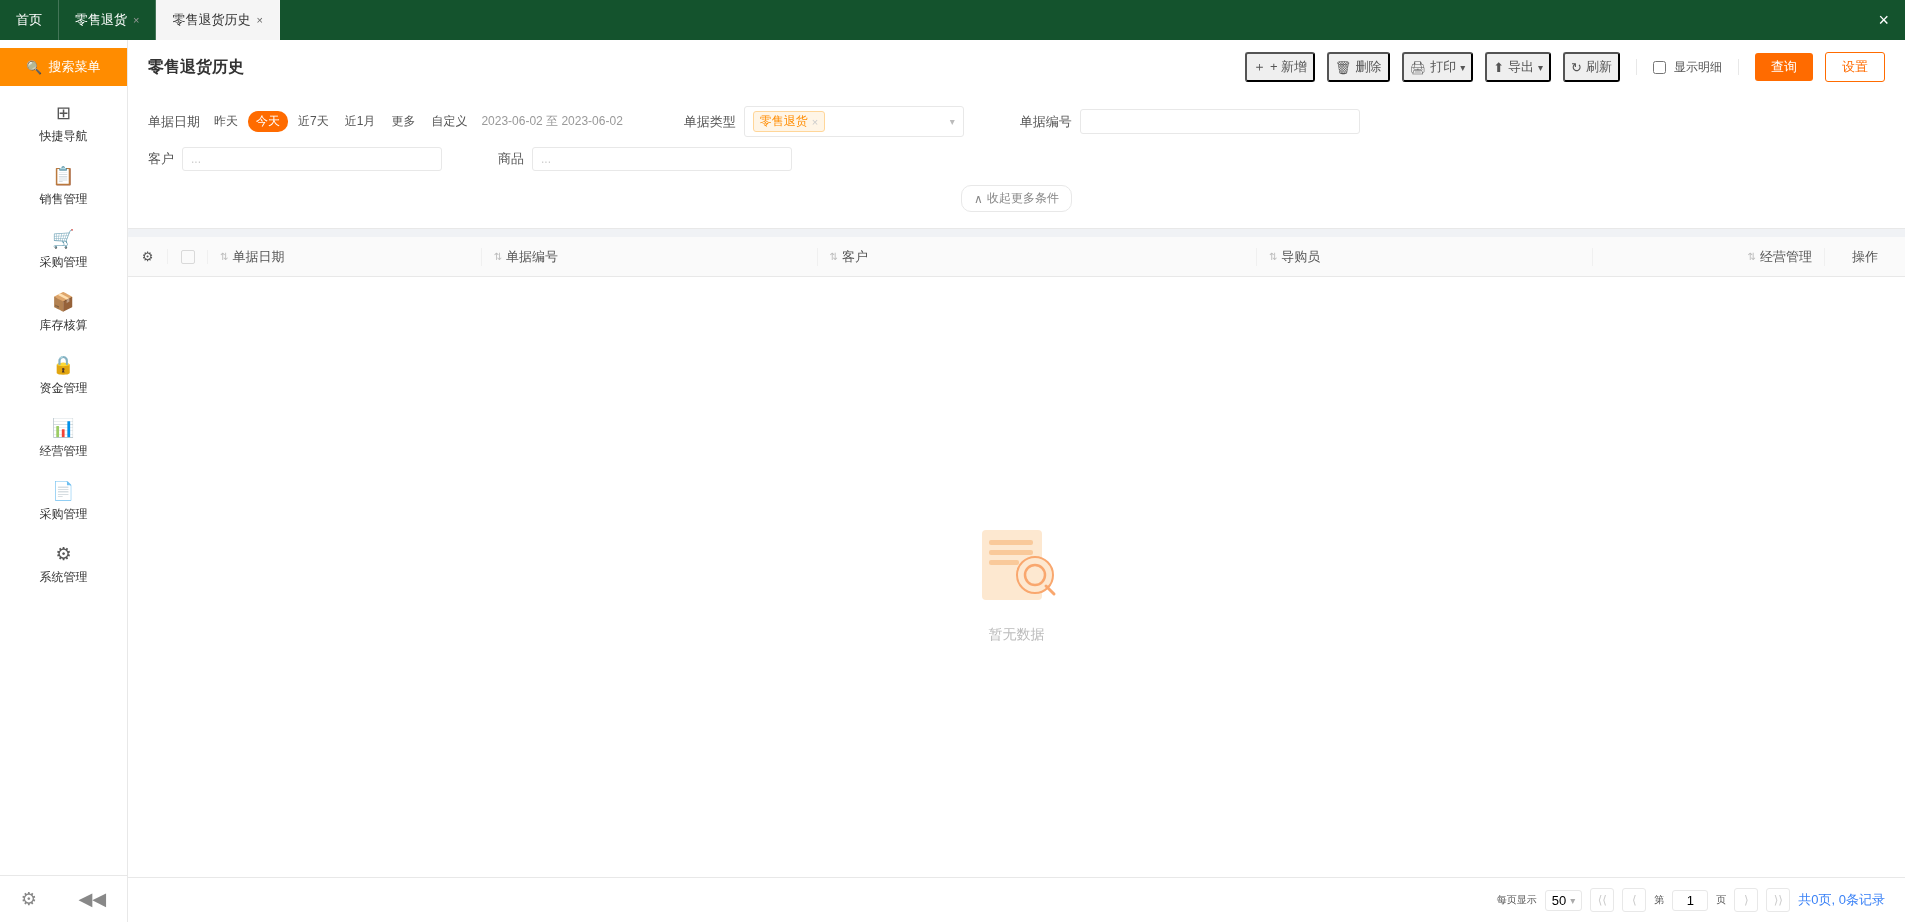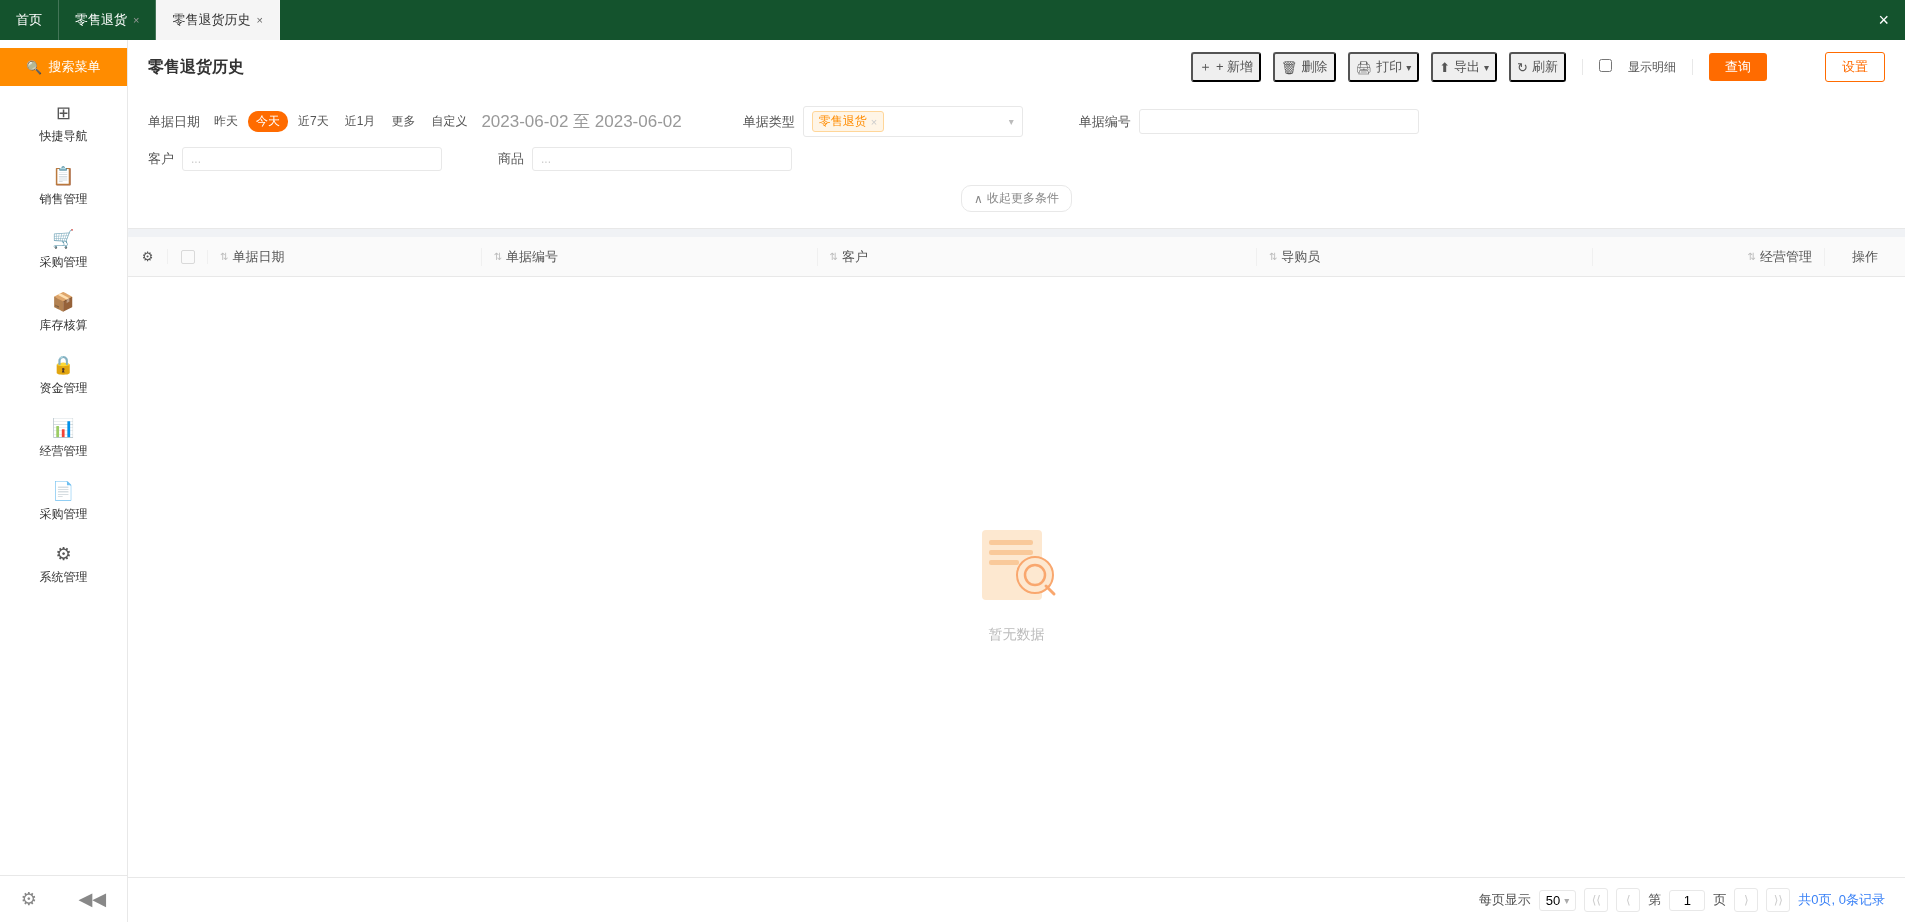--- a/index.html
+++ b/index.html
@@ -150,23 +150,22 @@
       font-size: 13px;
     }
     .toolbar-btn-secondary {
       background: #fff;
       color: #ff6b00;
       border: 1px solid #ff6b00;
       padding: 5px 16px;
       border-radius: 3px;
       cursor: pointer;
       font-size: 13px;
-      margin-left: 46px;
-    }
-    .show-detail-label { font-size: 12px; color: #555; display: flex; align-items: flex-start; gap: 16px; }
+    }
+    .show-detail-label { font-size: 12px; color: #555; display: flex; align-items: center; gap: 8px; }
 
     
     .filter-area {
       padding: 12px 0;
     }
     .filter-row {
       display: flex;
       align-items: center;
       gap: 16px;
       margin-bottom: 10px;
@@ -185,21 +184,21 @@
       cursor: pointer;
       font-size: 12px;
       color: #555;
     }
     .date-btn.active {
       background: #ff6b00;
       color: #fff;
       border-radius: 10px;
       padding: 2px 8px;
     }
-    .date-range { color: #999; font-size: 17px; white-space: nowrap; }
+    .date-range { color: #999; font-size: 12px; white-space: nowrap; }
     .filter-input {
       border: 1px solid #e8e8e8;
       border-radius: 3px;
       padding: 4px 8px;
       font-size: 13px;
       color: #333;
       min-width: 200px;
       outline: none;
     }
     .filter-select {
@@ -305,21 +304,21 @@
     .pagination {
       display: flex;
       align-items: center;
       justify-content: flex-end;
       padding: 10px 20px;
       background: #fff;
       border-top: 1px solid #e8e8e8;
       gap: 8px;
       flex-shrink: 0;
     }
-    .pagination-label { color: #555; font-size: 13px; }
+    .pagination-label { color: #555; font-size: 10px; }
     .pagination-select {
       border: 1px solid #e8e8e8;
       border-radius: 3px;
       padding: 2px 6px;
       font-size: 13px;
       display: flex;
       align-items: center;
       gap: 4px;
       cursor: pointer;
     }

